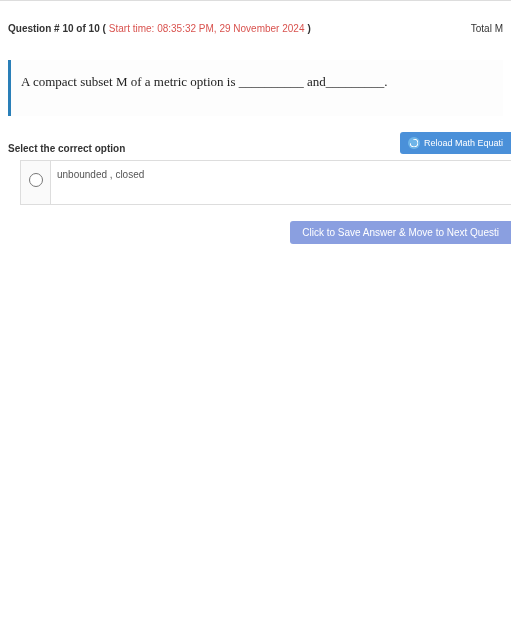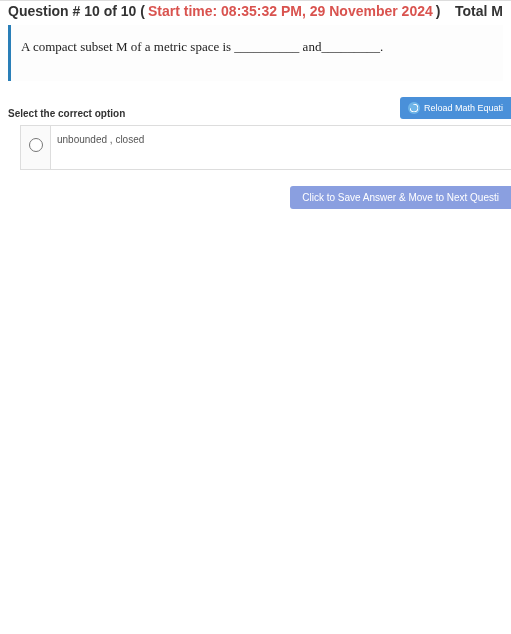--- a/index.html
+++ b/index.html
@@ -11,36 +11,36 @@
       font-family: Arial, sans-serif;
       font-size: 11px;
       color: #333;
       background: #fff;
       width: 511px;
     }
     .header-row {
       display: flex;
       justify-content: space-between;
       align-items: center;
-      padding: 2px 8px;
+      padding: 22px 8px;
       border-top: 1px solid #ddd;
-      font-size: 14px;
+      font-size: 10px;
     }
     .question-meta {
       display: flex;
       gap: 3px;
       font-weight: bold;
     }
     .start-time {
       color: #d9534f;
-      font-weight: bold;
+      font-weight: normal;
       text-align: right;
     }
     .total-label {
-      font-weight: bold;
+      font-weight: normal;
     }
     .question-box {
       margin: 4px 8px 10px 8px;
       border-left: 3px solid #2a7fb8;
       background: #fdfdfd;
       padding: 14px 10px 26px 10px;
     }
     .question-text {
       font-family: Georgia, 'Times New Roman', serif;
       font-size: 13px;
@@ -129,21 +129,21 @@
 <div class="header-row">
   <div class="question-meta">
     <span>Question # 10 of 10 (</span>
     <span class="start-time">Start time: 08:35:32 PM, 29 November 2024</span>
     <span>)</span>
   </div>
   <div class="total-label">Total M</div>
 </div>
 
 <div class="question-box">
-  <span class="question-text">A compact subset M of a metric space is __________ and_________.</span>
+  <span class="question-text">A compact subset M of a metric option is __________ and_________.</span>
 </div>
 
 <div class="select-row">
   <span class="select-label">Select the correct option</span>
   <button class="reload-btn">
     <span class="reload-icon">
       <svg width="8" height="8" viewBox="0 0 8 8">
           <path d="M4 0 A4 4 0 1 1 0 4" fill="none" stroke="#fff" stroke-width="1"></path>
           <path d="M4 0 L3 1 L5 1 Z" fill="#fff"></path>
         </svg>

